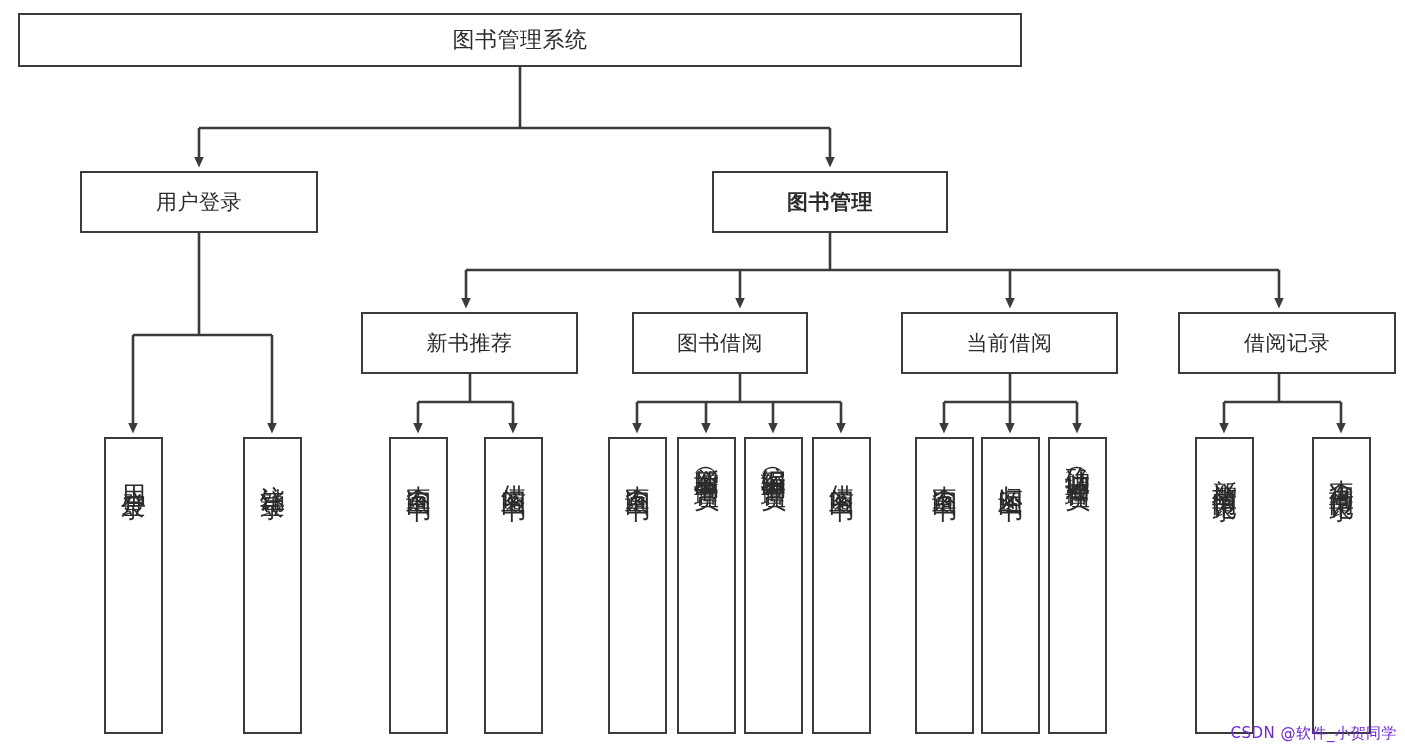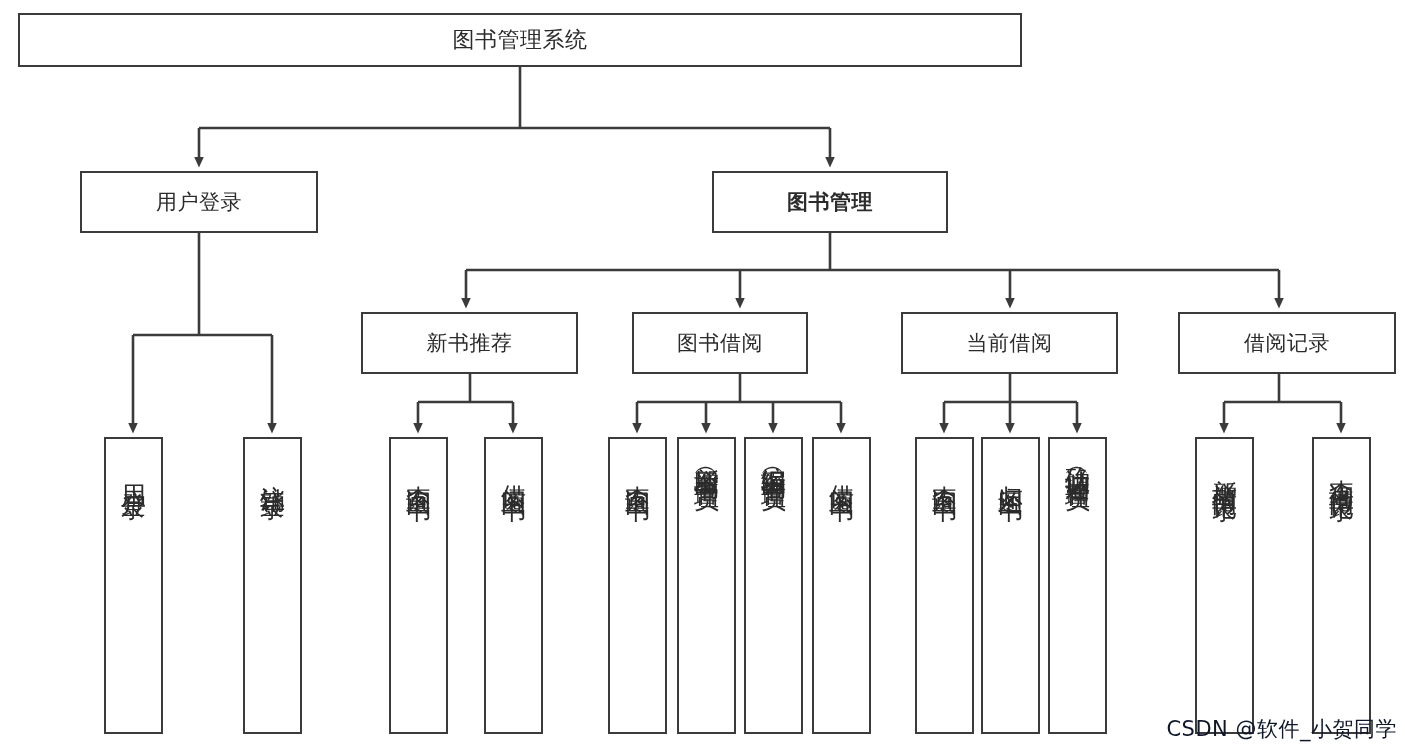--- a/index.html
+++ b/index.html
@@ -44,22 +44,22 @@
     text-orientation:upright;
     font-size:25px;
     line-height:1;
     letter-spacing:4px;
   }
   .v-node.tall .lbl{letter-spacing:3px;}
 
   #watermark{
     position:absolute;
     right:8px;bottom:4px;
-    font-size:21px;
-    color:#0f172a;
+    font-size:15px;
+    color:#6d28d9;
     letter-spacing:.5px;
     z-index:5;
     white-space:pre;
     text-align:right;
   }
 </style>
 </head>
 <body>
 
 <div id="stage">

